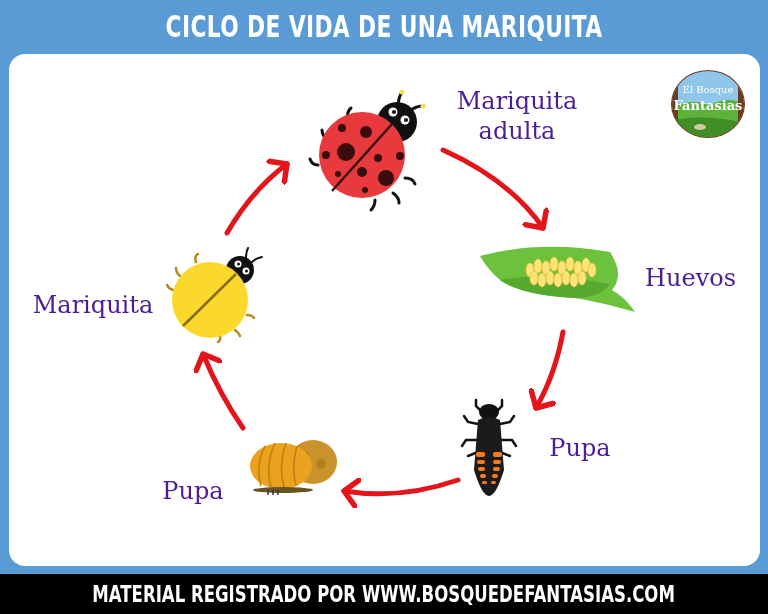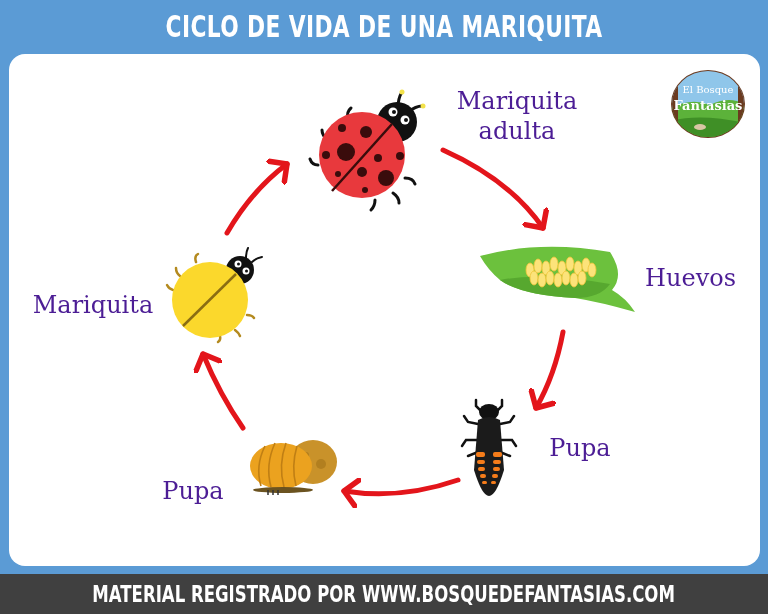--- a/index.html
+++ b/index.html
@@ -1,20 +1,20 @@
 <!DOCTYPE html>
 <html><head>
 <meta charset="utf-8">
 <style>
   html, body { margin:0; padding:0; }
   body { width:768px; height:614px; position:relative; overflow:hidden; background:#5b9bd5; font-family:"DejaVu Sans", sans-serif; }
   .header { position:absolute; left:0; top:0; width:768px; height:54px; display:flex; align-items:center; justify-content:center; }
   .title { color:#fff; font-family:"DejaVu Sans Condensed","DejaVu Sans",sans-serif; font-weight:bold; font-size:31px; letter-spacing:0.5px; transform:scaleX(0.78); white-space:nowrap; margin-top:-2px; }
   .panel { position:absolute; left:9px; top:54px; width:751px; height:512px; background:#fff; border-radius:16px; }
-  .footer { position:absolute; left:0; top:574px; width:768px; height:40px; background:#404040; display:flex; align-items:center; justify-content:center; }
+  .footer { position:absolute; left:0; top:574px; width:768px; height:40px; background:#000000; display:flex; align-items:center; justify-content:center; }
   .footer-text { color:#fff; font-family:"DejaVu Sans",sans-serif; font-weight:bold; font-size:23px; transform:scaleX(0.72); white-space:nowrap; }
   .stage-label { position:absolute; font-family:"DejaVu Serif","Liberation Serif",serif; font-size:24px; color:#4c1d95; line-height:30px; text-align:center; }
   svg.diagram { position:absolute; left:0; top:0; }
   .logo { position:absolute; left:670px; top:69px; width:76px; height:70px; }
 </style>
 </head>
 <body>
 
 <div class="header">
   <div class="title">CICLO DE VIDA DE UNA MARIQUITA</div>

